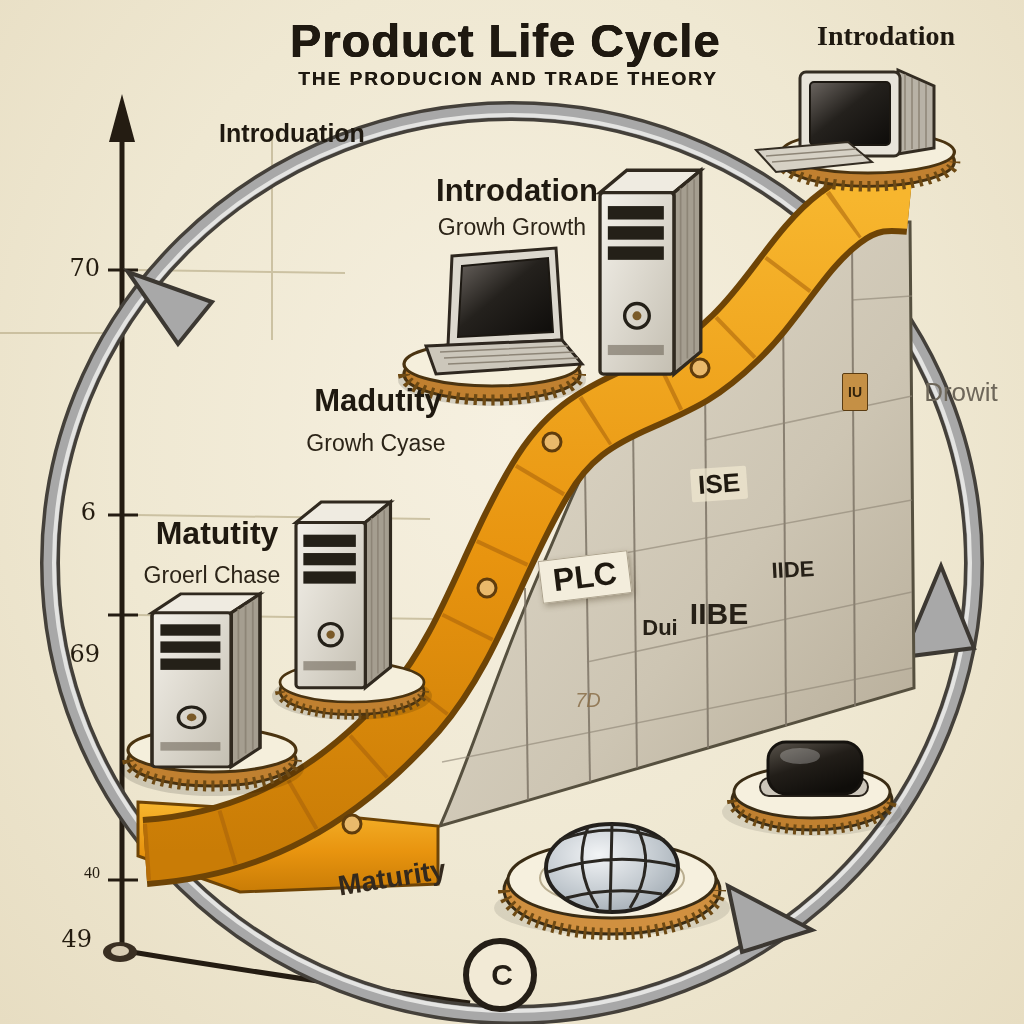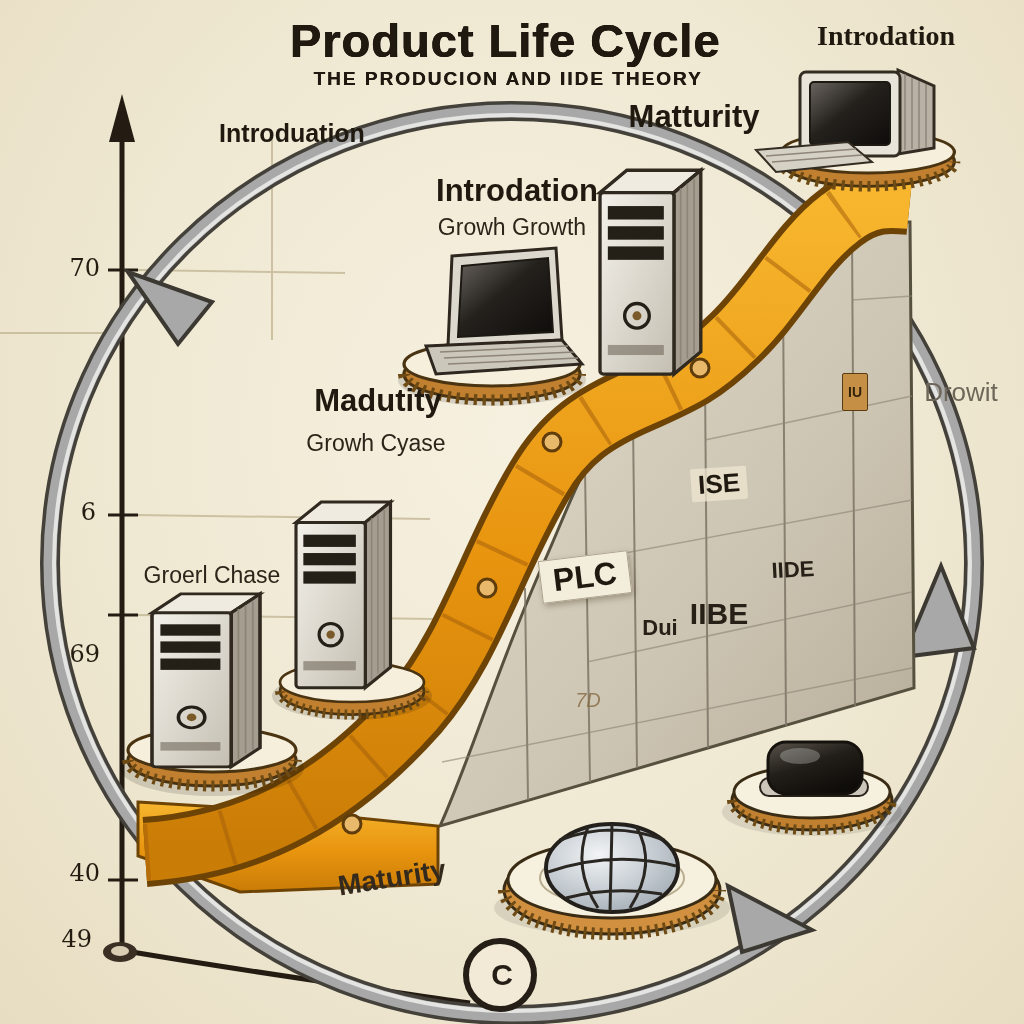--- a/index.html
+++ b/index.html
@@ -187,46 +187,46 @@
     <rect x="768" y="742" width="94" height="52" rx="18" fill="url(#devGrad)" stroke="#15120e" stroke-width="3"></rect>
     <ellipse cx="800" cy="756" rx="20" ry="8" fill="#ffffff" opacity="0.25"></ellipse>
   </g>
 
   <g>
     <circle cx="500" cy="975" r="34" fill="#f2ead6" stroke="#241e16" stroke-width="6"></circle>
   </g>
 </svg>
 
 <div class="lbl title" style="left:505px;top:40px;font-size:47px;">Product Life Cycle</div>
-<div class="lbl subtitle" style="left:508px;top:79px;font-size:19px;">THE PRODUCION AND IIDE THEORY</div>
+<div class="lbl subtitle" style="left:508px;top:79px;font-size:19px;">THE PRODUCION AND TRADE THEORY</div>
 
 <div class="lbl serifish" style="left:886px;top:36px;font-size:28px;">Introdation</div>
 <div class="lbl" style="left:292px;top:133px;font-size:25px;">Introduation</div>
-<div class="lbl" style="left:694px;top:117px;font-size:31px;">Matturity</div>
 
 <div class="lbl" style="left:517px;top:191px;font-size:31px;">Introdation</div>
 <div class="lbl sub" style="left:512px;top:227px;font-size:23px;">Growh Growth</div>
 
 <div class="lbl" style="left:378px;top:401px;font-size:31px;">Madutity</div>
 <div class="lbl sub" style="left:376px;top:443px;font-size:23px;">Growh Cyase</div>
 
+<div class="lbl" style="left:217px;top:533px;font-size:32px;">Matutity</div>
 <div class="lbl sub" style="left:212px;top:575px;font-size:23px;">Groerl Chase</div>
 
 <div class="lbl sub" style="left:961px;top:392px;font-size:26px;color:#6e675a;">Drowit</div>
 <div class="lbl" style="left:392px;top:878px;font-size:28px;transform:translate(-50%,-50%) rotate(-9deg);color:#33291d;">Maturity</div>
 
 <div class="lbl plaque" style="left:585px;top:577px;font-size:32px;transform:translate(-50%,-50%) rotate(-7deg);">PLC</div>
 <div class="lbl etch" style="left:719px;top:484px;font-size:26px;transform:translate(-50%,-50%) rotate(-4deg);">ISE</div>
 <div class="lbl" style="left:793px;top:570px;font-size:22px;color:#262017;transform:translate(-50%,-50%) rotate(-3deg);">IIDE</div>
 <div class="lbl" style="left:660px;top:628px;font-size:22px;color:#262017;">Dui</div>
 <div class="lbl" style="left:719px;top:614px;font-size:30px;color:#262017;">IIBE</div>
 <div class="lbl sub" style="left:588px;top:700px;font-size:20px;color:#8a6f4a;opacity:.85;font-style:italic;">7D</div>
 <div class="lbl chip" style="left:855px;top:392px;font-size:14px;">IU</div>
 
 <div class="lbl tick" style="left:100px;top:268px;font-size:24px;transform:translate(-100%,-50%);">70</div>
 <div class="lbl tick" style="left:96px;top:512px;font-size:24px;transform:translate(-100%,-50%);">6</div>
 <div class="lbl tick" style="left:100px;top:611px;font-size:24px;transform:translate(-100%,-50%);margin-top:43px;">69</div>
-<div class="lbl tick" style="left:100px;top:873px;font-size:24px;transform:translate(-100%,-50%);">40</div>
+<div class="lbl tick" style="left:100px;top:873px;font-size:16px;transform:translate(-100%,-50%);font-family:Liberation Serif, serif;">40</div>
 <div class="lbl tick" style="left:92px;top:939px;font-size:24px;transform:translate(-100%,-50%);">49</div>
 
 <div class="lbl" style="left:502px;top:975px;font-size:30px;color:#241e16;">C</div>
 
 </div>
 
 </body></html>

